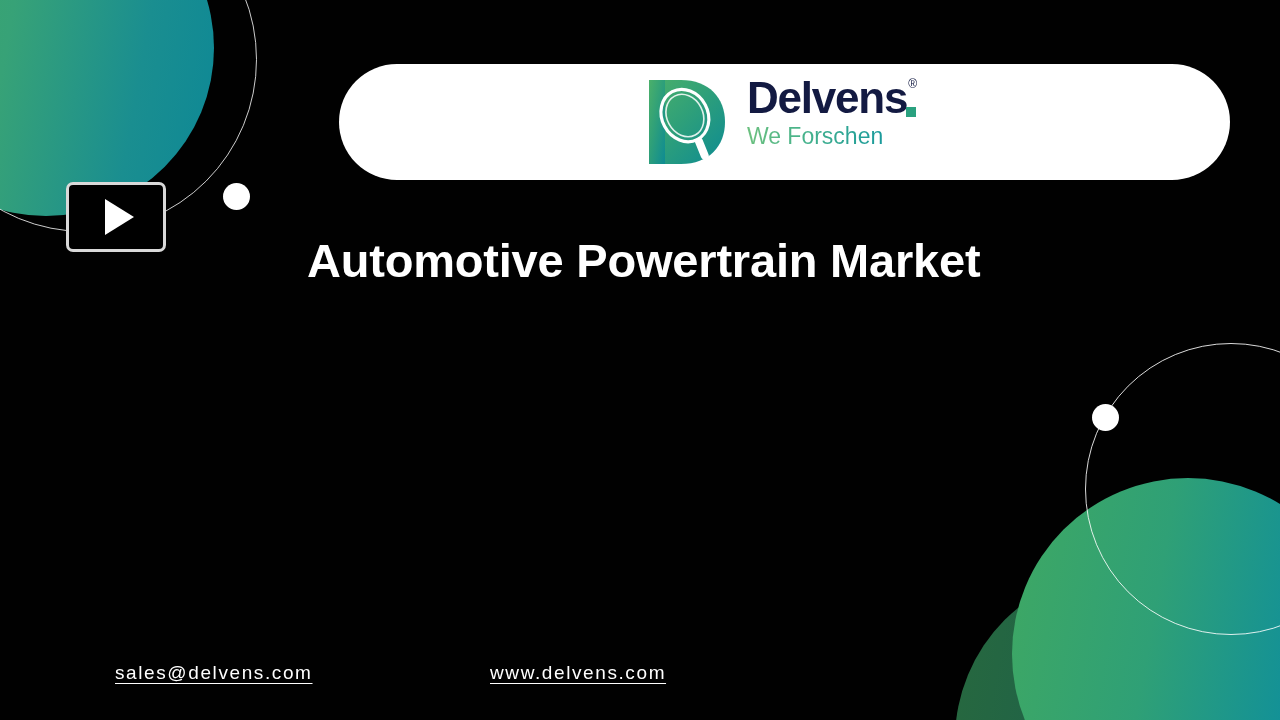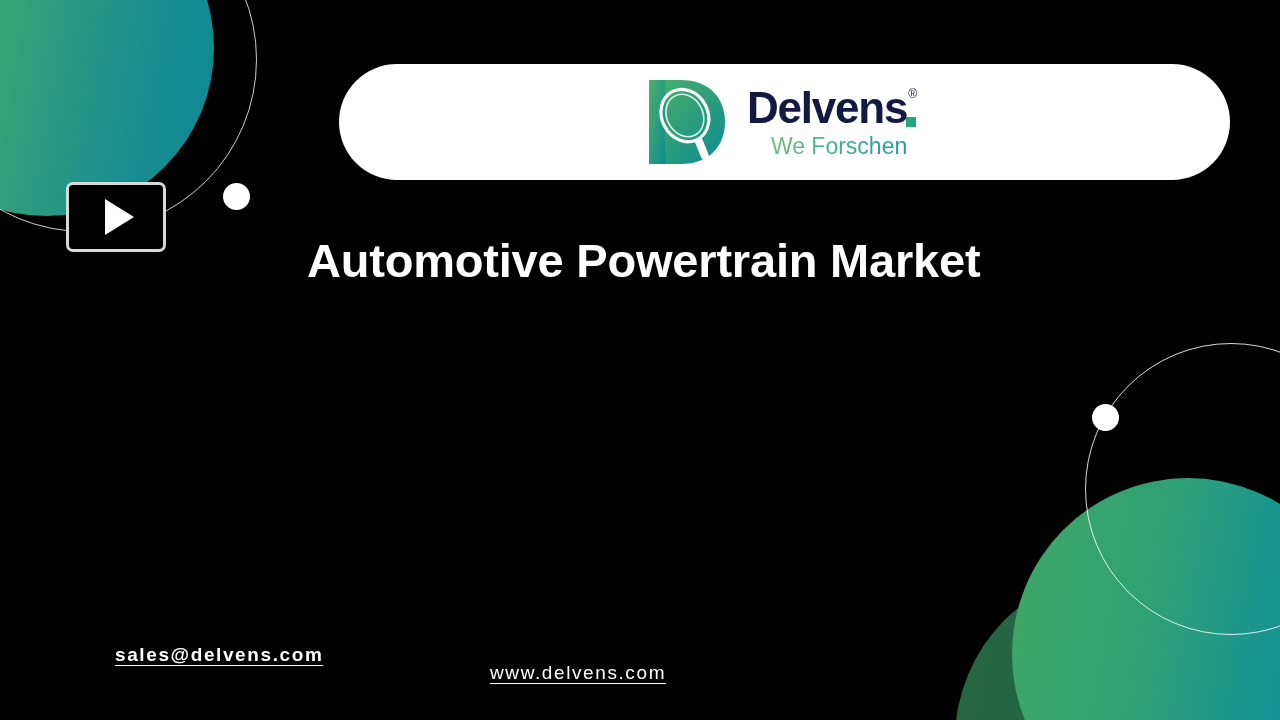--- a/index.html
+++ b/index.html
@@ -121,21 +121,20 @@
     width: 891px;
     height: 116px;
     background: #ffffff;
     border-radius: 58px;
     display: flex;
     align-items: center;
     justify-content: center;
   }
   #logo-lockup {
     display: flex;
-    align-items: center;
     gap: 18px;
     transform: translateX(-6px);
   }
   #logo-mark { display: block; }
   #logo-text-block {
     display: flex;
     flex-direction: column;
     align-items: flex-start;
     line-height: 1;
   }
@@ -164,21 +163,20 @@
     background: #2aa17f;
     align-self: flex-end;
     margin-bottom: 3px;
     margin-left: -11px;
   }
   #logo-tagline {
     font-family: "Liberation Sans", sans-serif;
     font-size: 23px;
     font-weight: 500;
     margin-top: 5px;
-    margin-left: 24px;
     background: linear-gradient(90deg, #6cc07f 0%, #43b18c 45%, #1a9a9c 100%);
     -webkit-background-clip: text;
     background-clip: text;
     color: transparent;
     -webkit-text-fill-color: transparent;
   }
 
   
   #title {
     position: absolute;
@@ -198,21 +196,21 @@
   .footer-link {
     position: absolute;
     color: #ffffff;
     font-family: "Liberation Sans", sans-serif;
     font-size: 19px;
     letter-spacing: 1.6px;
     text-decoration: underline;
     text-underline-offset: 4px;
     white-space: nowrap;
   }
-  #footer-email { left: 115px; top: 644px; font-weight: bold; }
+  #footer-email { left: 115px; top: 662px; }
   #footer-site  { left: 490px; top: 662px; }
 </style>
 </head>
 <body>
 
 <div id="slide">
 
   <div class="deco" id="blob-tl"></div>
   <div class="deco" id="ring-tl"></div>
   <div class="deco" id="dot-tl"></div>

